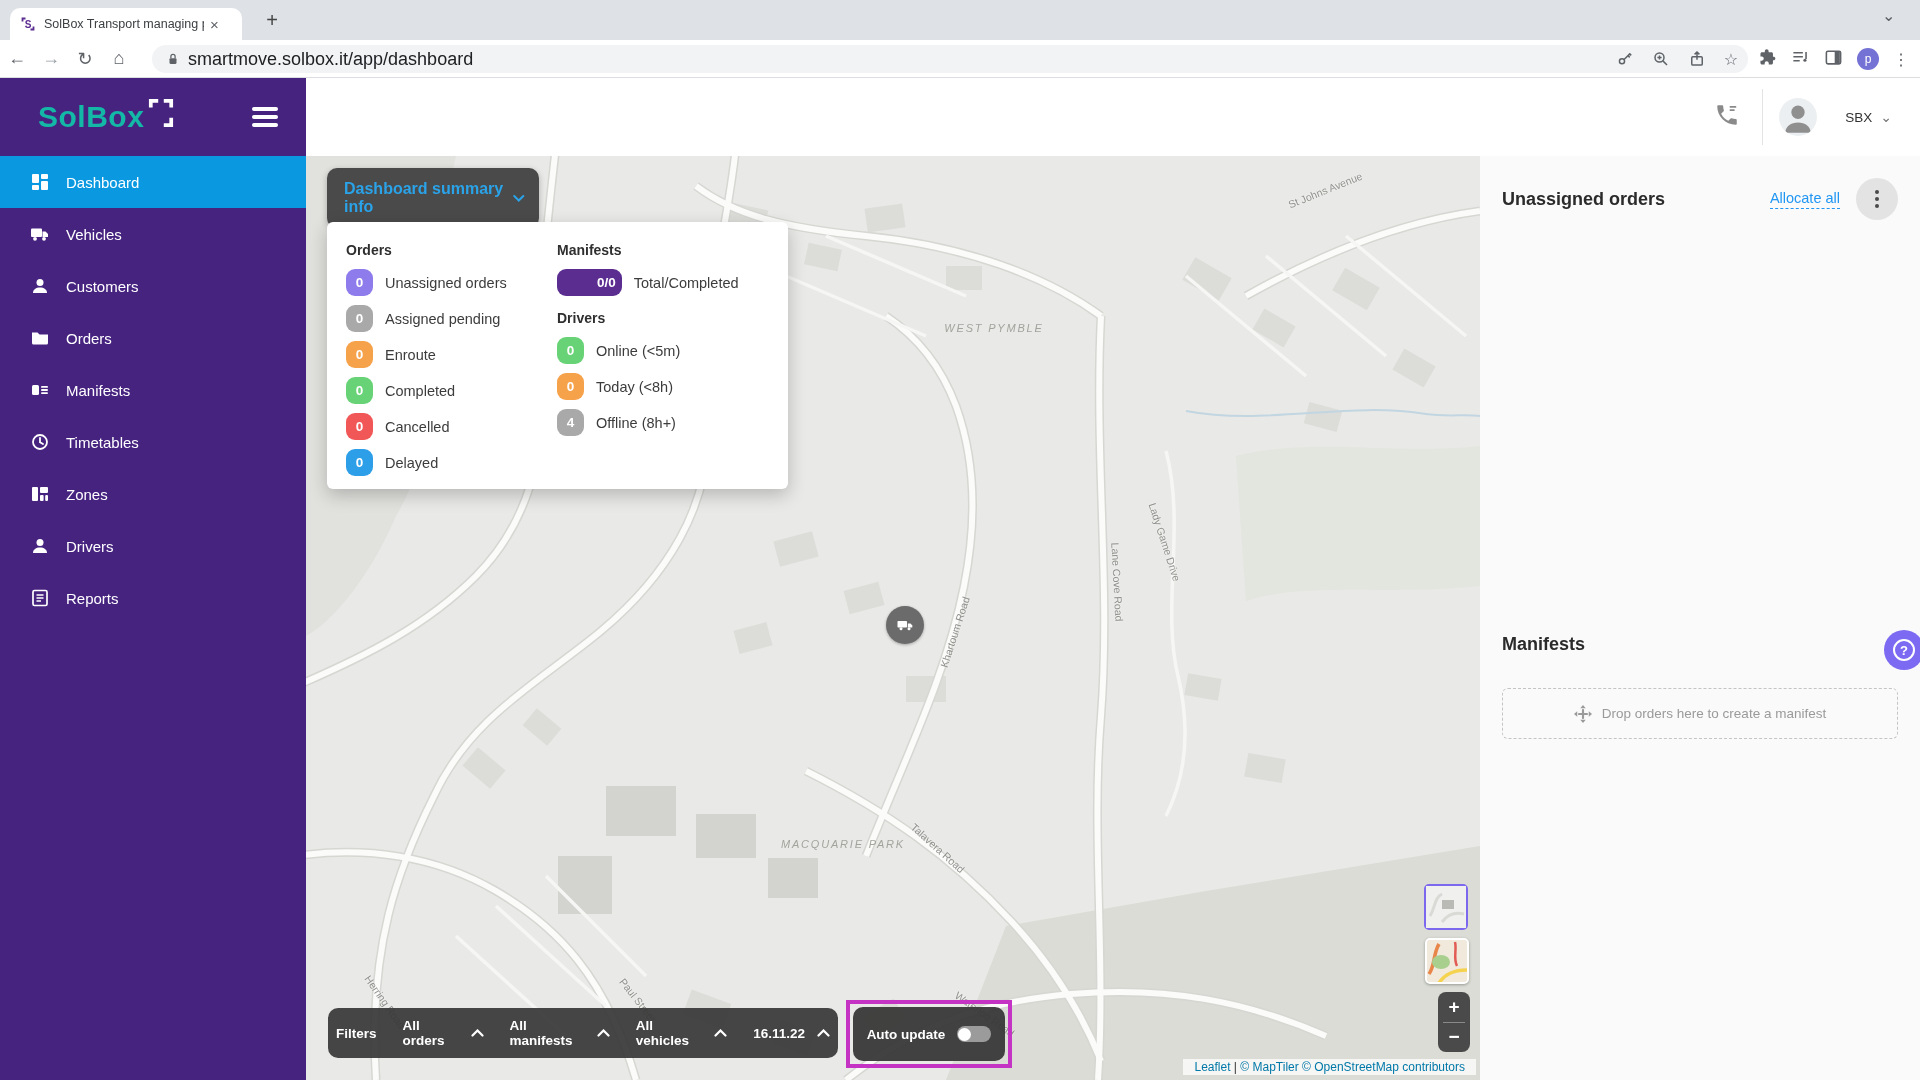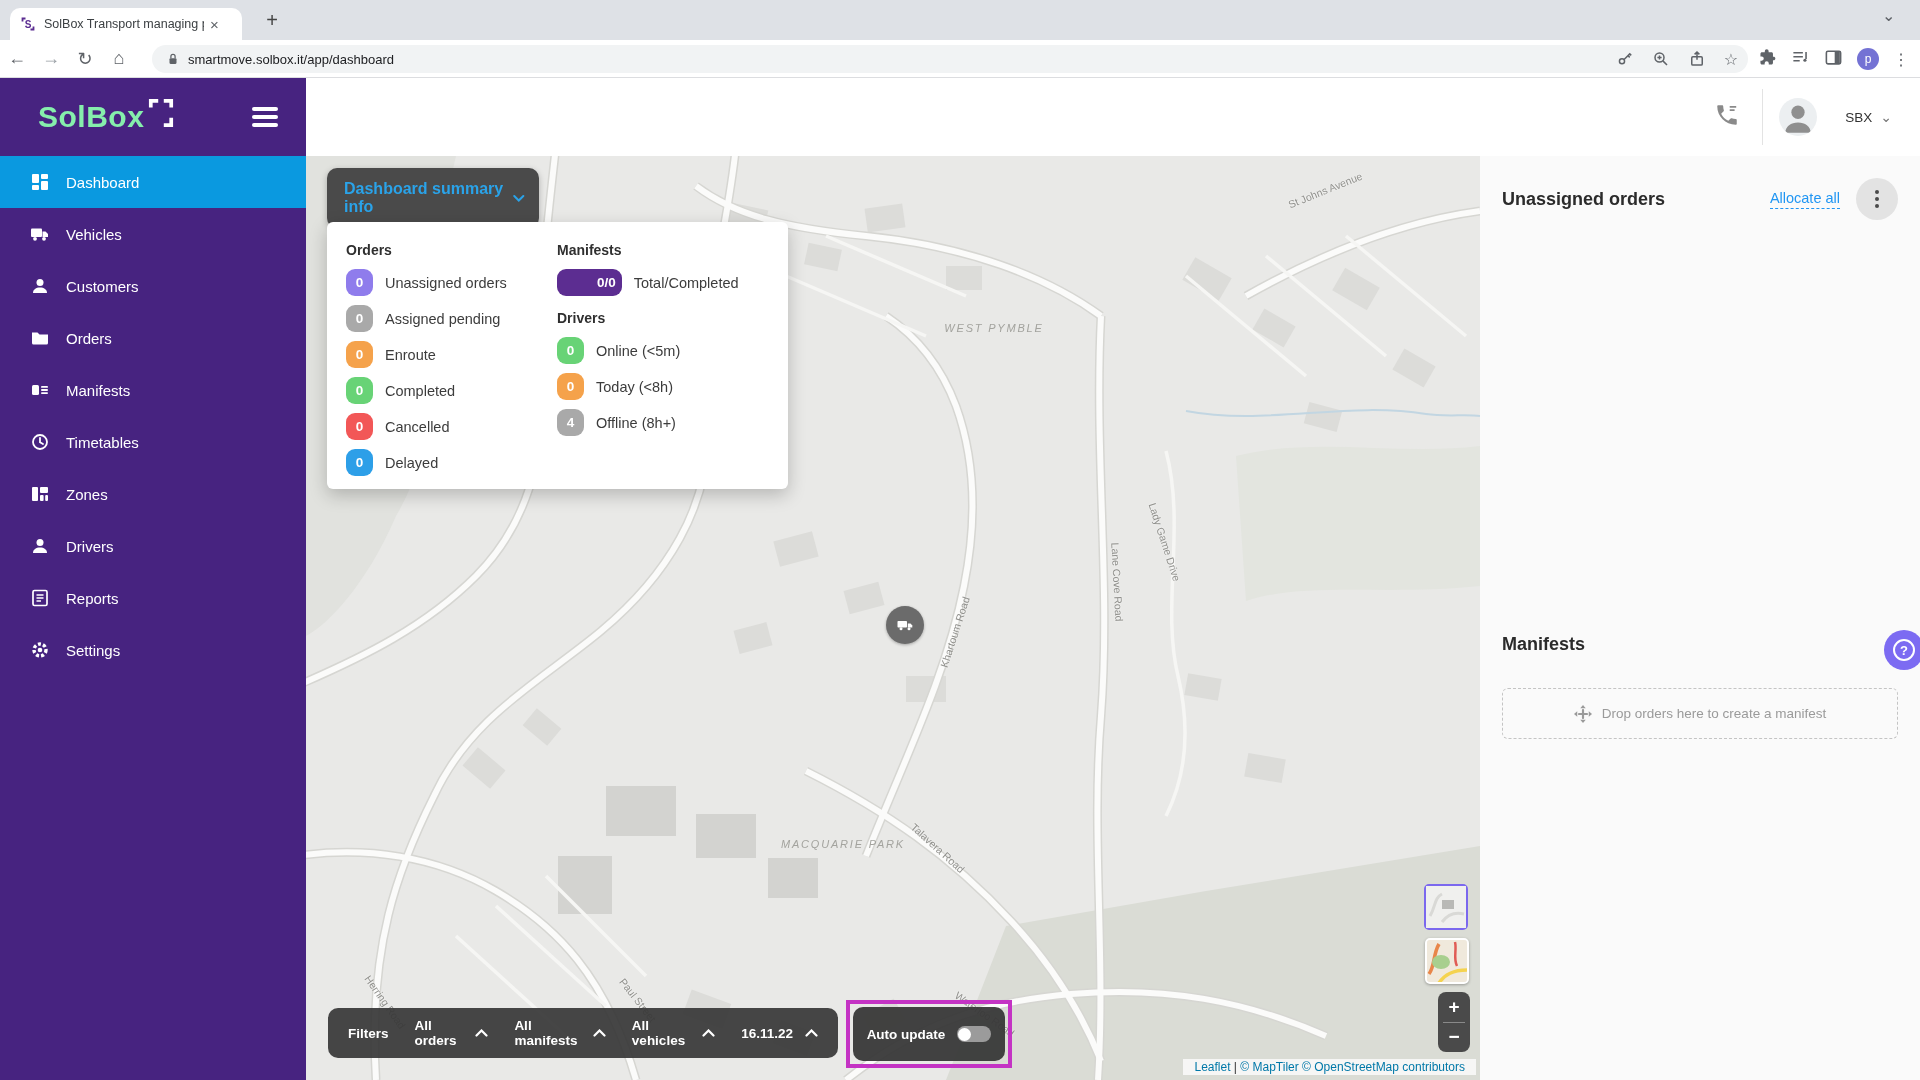--- a/index.html
+++ b/index.html
@@ -10,31 +10,31 @@
   .tabstrip { position:absolute; left:0; top:0; width:1920px; height:40px; background:#dee1e6; }
   .tab { position:absolute; left:10px; top:8px; width:232px; height:32px; background:#fff; border-radius:10px 10px 0 0; display:flex; align-items:center; padding:0 8px 0 10px; }
   .tab-title { font-size:12.5px; color:#3c4043; white-space:nowrap; overflow:hidden; max-width:160px; flex:1; }
   .tab-close { font-size:15px; color:#5f6368; margin-left:6px; cursor:default; }
   .newtab { position:absolute; left:258px; top:6px; font-size:20px; color:#444; width:28px; height:28px; display:flex; align-items:center; justify-content:center; }
   .tabstrip-chev { position:absolute; left:1882px; top:6px; font-size:16px; color:#5f6368; }
   .toolbar { position:absolute; left:0; top:40px; width:1920px; height:38px; background:#fff; border-bottom:1px solid #dcdde0; display:flex; align-items:center; }
   .nav-glyph { width:34px; text-align:center; font-size:18px; color:#5f6368; }
   .nav-glyph.fwd { color:#9aa0a6; }
   .omnibox { position:absolute; left:152px; top:5px; width:1596px; height:28px; background:#f1f3f4; border-radius:14px; display:flex; align-items:center; padding:0 10px 0 14px; }
-  .omni-url { font-size:13px; color:#202124; flex:1; margin-left:8px; }
+  .omni-url { font-size:18px; color:#202124; flex:1; margin-left:8px; }
   .omni-ic { margin-left:18px; display:flex; align-items:center; }
   .after-box { position:absolute; display:flex; align-items:center; left:1758px; top:5px; height:28px; gap:14px; }
   .profile-dot { width:22px; height:22px; border-radius:50%; background:#7472d4; color:#fff; font-size:12px; display:flex; align-items:center; justify-content:center; }
   .kebab-glyph { font-size:16px; color:#5f6368; letter-spacing:0; }
   .star-glyph { font-size:16px; color:#5f6368; }
 
   
   .sidebar { position:absolute; left:0; top:78px; width:306px; height:1002px; background:#472380; }
   .logo-row { height:78px; display:flex; align-items:center; padding:0 24px 0 38px; }
-  .logo { color:#86efac; font-size:30px; font-weight:700; letter-spacing:0.5px; display:flex; align-items:flex-start; }
+  .logo { color:#14b8a6; font-size:30px; font-weight:700; letter-spacing:0.5px; display:flex; align-items:flex-start; }
   .hamburger { margin-left:auto; display:flex; flex-direction:column; gap:4.5px; padding:4px; }
   .hamburger i { display:block; width:26px; height:3.5px; background:#fff; border-radius:2px; }
   .nav-item { height:52px; display:flex; align-items:center; padding-left:30px; color:#fff; font-size:15px; }
   .nav-item .nico { width:20px; height:20px; margin-right:16px; flex:0 0 20px; }
   .nav-item span { font-weight:400; }
 
   
   .app-header { position:absolute; left:306px; top:78px; width:1614px; height:78px; background:#fff; display:flex; align-items:center; justify-content:flex-end; }
   .hdr-divider { width:1px; height:56px; background:#e3e3e3; margin:0 16px 0 22px; }
   .avatar { width:38px; height:38px; border-radius:50%; background:#eceff1; overflow:hidden; }
@@ -64,21 +64,21 @@
   .sum-col { position:absolute; top:20px; }
   .col-orders { left:19px; width:210px; }
   .col-right { left:230px; width:215px; }
   .sec-title { font-size:14px; font-weight:700; color:#2f2f2f; margin-bottom:11px; }
   .srow { display:flex; align-items:center; margin-bottom:9px; }
   .badge { min-width:27px; height:27px; border-radius:9px; color:#fff; font-size:13.5px; font-weight:600; display:flex; align-items:center; justify-content:center; padding:0 6px; }
   .srow .rlbl { font-size:14.5px; color:#3c3c3c; margin-left:12px; }
   .drivers-block { margin-top:14px; }
 
   
-  .filterbar { position:absolute; left:328px; top:1008px; width:510px; height:50px; background:rgba(56,56,56,.93); border-radius:10px; display:flex; align-items:center; color:#fff; font-size:13.5px; font-weight:600; padding:0 20px; }
+  .filterbar { position:absolute; left:328px; top:1008px; width:510px; height:50px; background:rgba(56,56,56,.93); border-radius:10px; display:flex; align-items:center; color:#fff; font-size:13.5px; font-weight:600; padding:0 8px; }
   .fitem { display:flex; align-items:center; margin-right:26px; }
   .fitem:last-child { margin-right:0; }
   .fchev { margin-left:12px; display:flex; }
   .auto-hl { position:absolute; left:846px; top:1000px; width:166px; height:68px; border:4px solid #a3a3a3; }
   .auto-box { position:absolute; left:3px; top:3px; width:152px; height:54px; background:rgba(56,56,56,.95); border-radius:10px; display:flex; align-items:center; justify-content:center; color:#fff; font-size:13.5px; font-weight:600; }
   .toggle { width:34px; height:16px; border-radius:8px; background:#9b9b9b; margin-left:12px; position:relative; }
   .toggle .knob { position:absolute; left:1px; top:1.5px; width:13px; height:13px; border-radius:50%; background:#fff; }
 
   
   .rpanel { position:absolute; left:1480px; top:156px; width:440px; height:924px; background:#fafafa; }
@@ -246,27 +246,20 @@
             <path d="M3 17c0-3.6 3.1-5.5 7-5.5s7 1.9 7 5.5z"></path>
           </svg>
         <span>Drivers</span>
       </div>
       <div class="nav-item">
         <svg class="nico" viewBox="0 0 20 20">
             <rect x="3" y="2.5" width="14" height="15" rx="1.5" fill="none" stroke="#fff" stroke-width="1.7"></rect>
             <path d="M6.5 7h7M6.5 10h7M6.5 13h4.5" stroke="#fff" stroke-width="1.7" fill="none"></path>
           </svg>
         <span>Reports</span>
-      </div>
-      <div class="nav-item">
-        <svg class="nico" viewBox="0 0 20 20">
-            <circle cx="10" cy="10" r="6" fill="none" stroke="#fff" stroke-width="3.4" stroke-dasharray="3 2.1"></circle>
-            <circle cx="10" cy="10" r="2.3" fill="#fff"></circle>
-          </svg>
-        <span>Settings</span>
       </div>
     </nav>
   </aside>
 
   <header class="app-header">
     <span>
       <svg width="26" height="26" viewBox="0 0 24 24">
           <path fill="#8a8a8a" d="M6.6 10.8c1.4 2.8 3.8 5.2 6.6 6.6l2.2-2.2c.3-.3.7-.4 1-.2 1.1.4 2.3.6 3.6.6.6 0 1 .4 1 1V20c0 .6-.4 1-1 1C10.6 21 3 13.4 3 4c0-.6.4-1 1-1h3.5c.6 0 1 .4 1 1 0 1.2.2 2.4.6 3.6.1.3 0 .7-.2 1l-2.3 2.2z"></path>
           <path d="M14.5 4.5h6M14.5 7.5h4.5" stroke="#8a8a8a" stroke-width="1.7" fill="none"></path>
         </svg>

